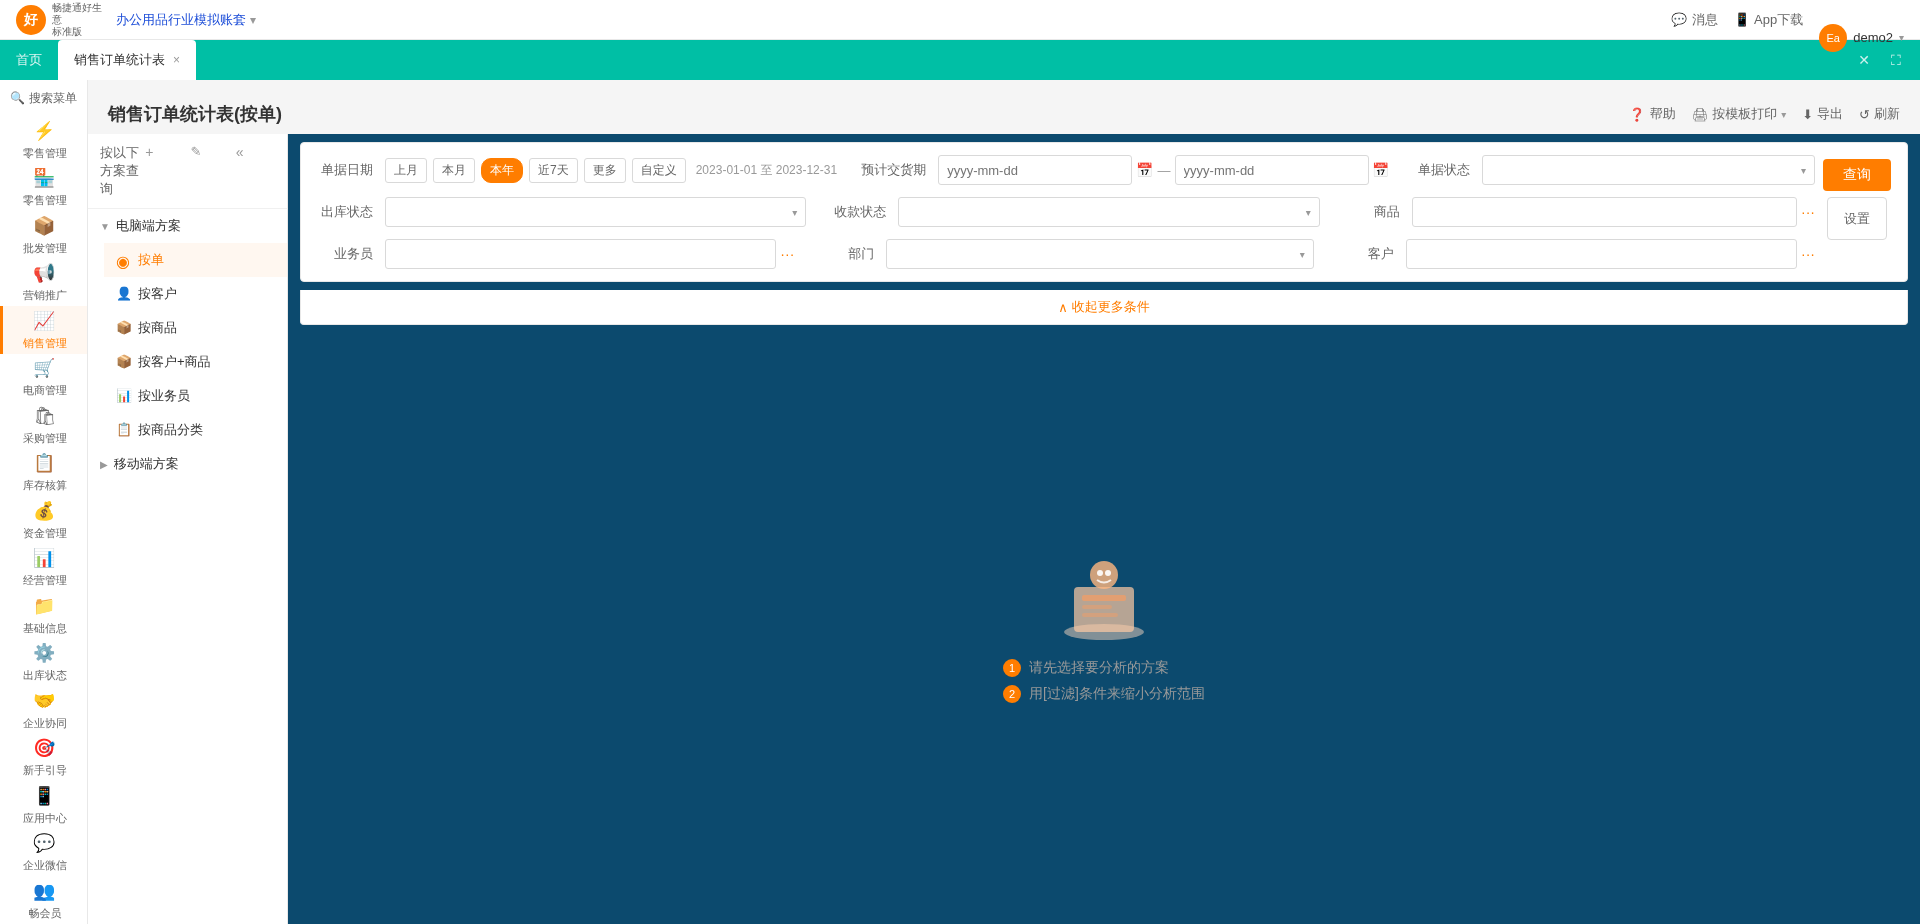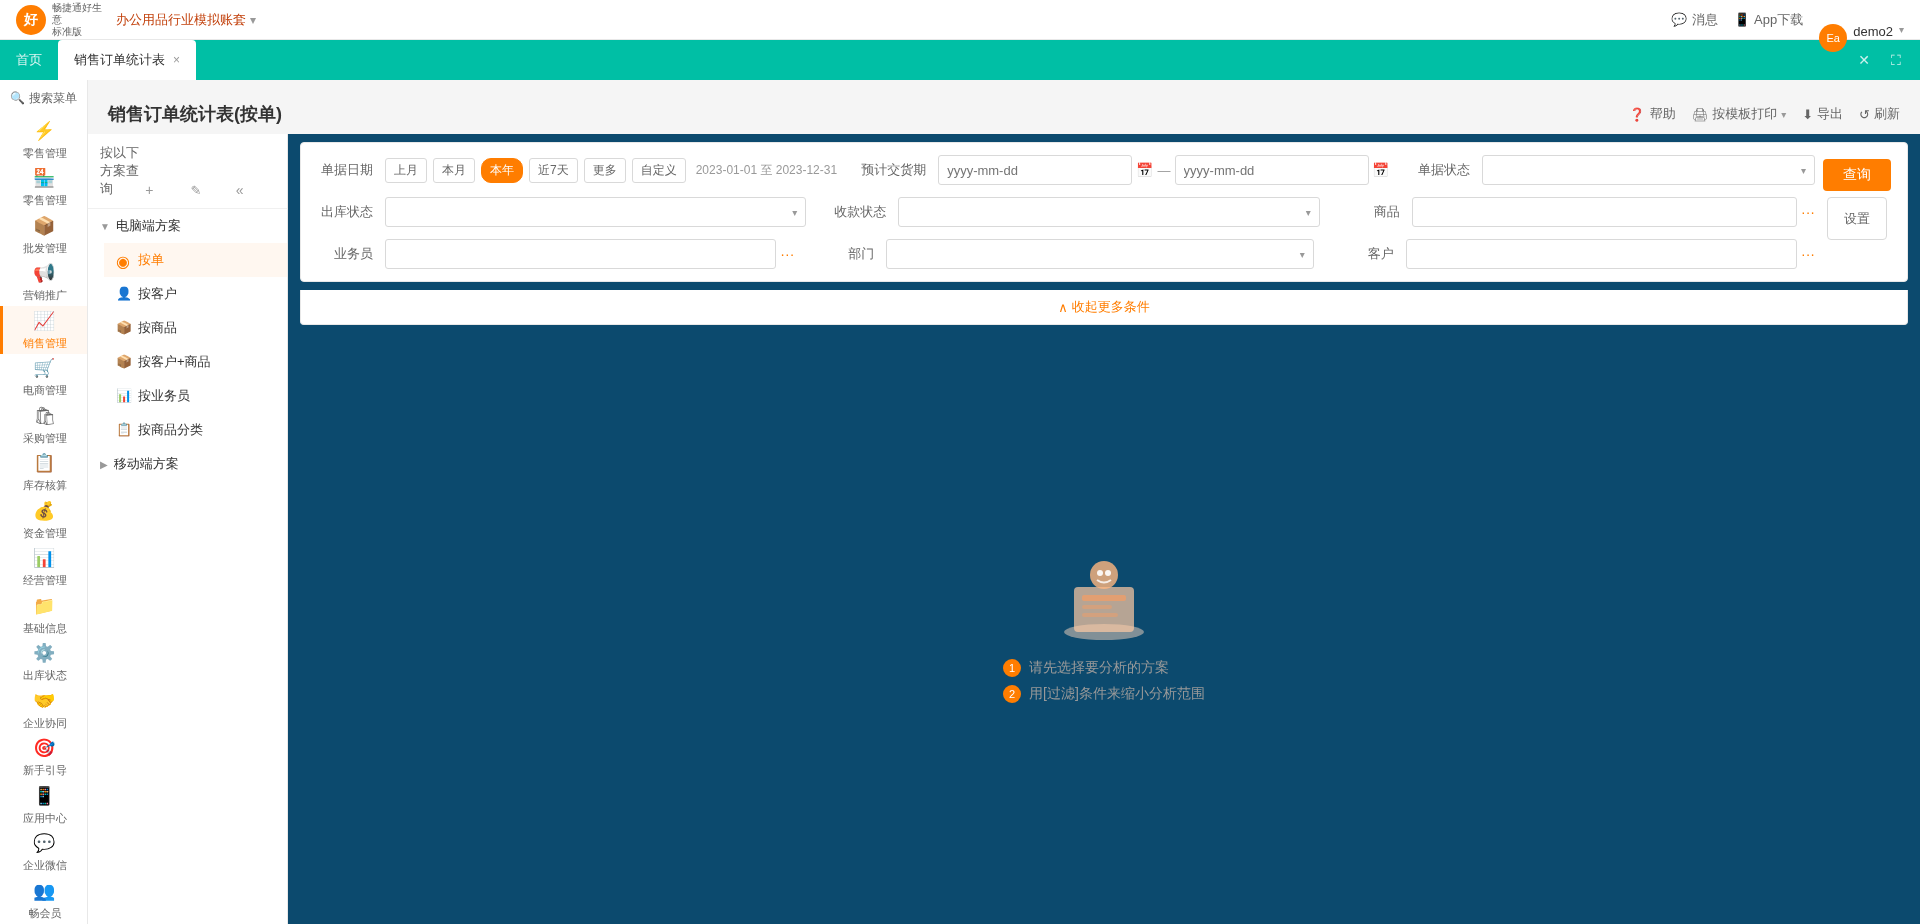--- a/index.html
+++ b/index.html
@@ -8,21 +8,21 @@
     
     .top-bar {
       display: flex; align-items: center; height: 40px;
       background: #fff; border-bottom: 1px solid #e8e8e8;
       padding: 0 16px; gap: 12px;
     }
     .logo-area { display: flex; align-items: center; gap: 6px; width: 88px; }
     .logo-icon { width: 30px; height: 30px; background: #ff7d00; border-radius: 50%; display: flex; align-items: center; justify-content: center; color: white; font-size: 14px; font-weight: bold; flex-shrink: 0; }
     .logo-text { font-size: 10px; color: #666; line-height: 1.2; }
     .breadcrumb-area { display: flex; align-items: center; gap: 4px; flex: 1; }
-    .breadcrumb-text { font-size: 13px; color: #c2410c; text-align: center; }
+    .breadcrumb-text { font-size: 13px; color: #1d4ed8; text-align: center; }
     .breadcrumb-arrow { color: #999; font-size: 12px; cursor: pointer; }
     .top-right { display: flex; align-items: center; gap: 16px; margin-left: auto; }
     .top-btn { display: flex; align-items: center; gap: 4px; font-size: 13px; color: #666; cursor: pointer; }
     .user-avatar { width: 28px; height: 28px; border-radius: 50%; background: #ff7d00; display: flex; align-items: center; justify-content: center; color: white; font-size: 11px; overflow: hidden; }
     .user-name { font-size: 13px; color: #333; cursor: pointer; }
 
     
     .tab-bar {
       display: flex; align-items: center; height: 40px;
       background: #00bfa5; padding: 0 0 0 0;
@@ -68,21 +68,21 @@
     .page-actions { display: flex; align-items: center; gap: 16px; }
     .page-action-btn { display: flex; align-items: center; gap: 4px; font-size: 13px; color: #666; cursor: pointer; }
 
     
     .split-layout { display: flex; flex: 1; overflow: hidden; }
     .left-panel {
       width: 200px; background: #fff; border-right: 1px solid #e8e8e8;
       flex-shrink: 0; overflow-y: auto;
     }
     .left-panel-header {
-      display: flex; align-items: flex-end; padding: 10px 12px;
+      display: flex; align-items: flex-start; padding: 10px 12px;
       font-size: 13px; color: #666; border-bottom: 1px solid #f0f0f0;
       gap: 6px;
     }
     .left-panel-header span { flex: 1; }
     .icon-btn { cursor: pointer; color: #999; font-size: 14px; }
     .tree-item {
       display: flex; align-items: center; padding: 8px 12px;
       cursor: pointer; font-size: 13px; color: #333; gap: 6px;
     }
     .tree-item.active { color: #ff7d00; background: #fff7f0; }
@@ -177,21 +177,21 @@
   </div>
   <div class="top-right">
     <div class="top-btn">
       <span>💬</span>
       <span>消息</span>
     </div>
     <div class="top-btn">
       <span>📱</span>
       <span>App下载</span>
     </div>
-    <div class="top-btn" style="display:flex;align-items:flex-start;gap:6px;margin-top:36px;">
+    <div class="top-btn" style="display:flex;align-items:center;gap:6px;margin-top:36px;">
       <div class="user-avatar">
         <span>Ea</span>
       </div>
       <span class="user-name">demo2</span>
       <span style="color:#999;font-size:10px;">▾</span>
     </div>
   </div>
 </div>
 
 <div class="tab-bar">

